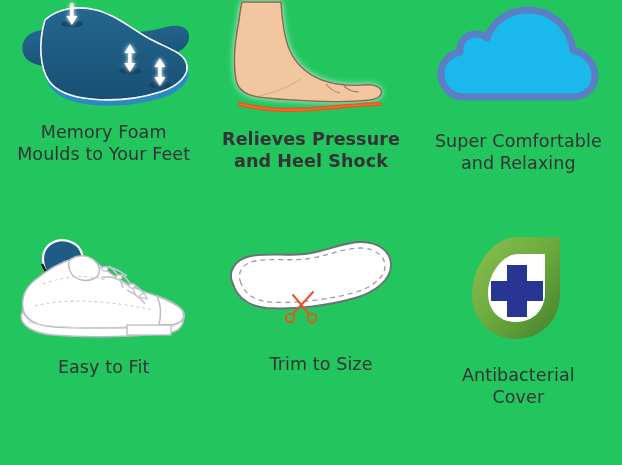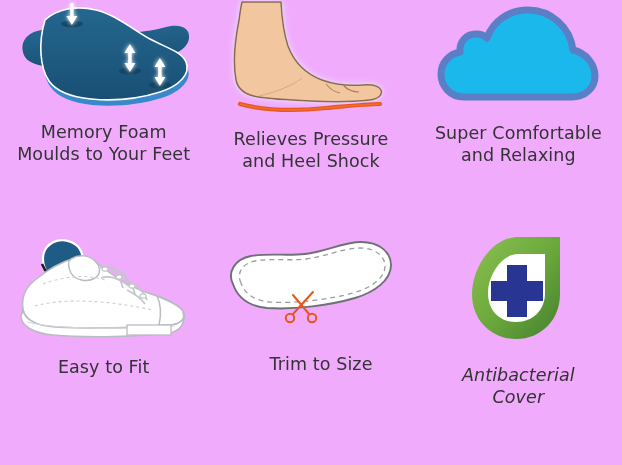--- a/index.html
+++ b/index.html
@@ -10,21 +10,21 @@
   body {
     width: 622px;
     height: 465px;
     font-family: "Liberation Sans", sans-serif;
     overflow: hidden;
   }
   #infographic {
     position: relative;
     width: 622px;
     height: 465px;
-    background: #f0abfc;
+    background: #22c55e;
     display: grid;
     grid-template-columns: repeat(3, 1fr);
     grid-template-rows: 232px 233px;
   }
   .feature-cell {
     position: relative;
     display: flex;
     flex-direction: column;
     align-items: center;
     justify-content: flex-start;
@@ -46,25 +46,25 @@
     letter-spacing: 0.1px;
     font-family: "DejaVu Sans", sans-serif;
     white-space: pre-line;
     font-weight: 400;
   }
   .cap-2line { margin-top: 5px; }
 
   
   .cell-memory .icon-box { margin-top: -4px; }
   .cell-memory .caption { margin-top: 10px; }
-  .cell-pressure .caption { margin-top: 8px; }
-  .cell-cloud .caption { margin-top: 12px; }
+  .cell-pressure .caption { margin-top: 8px; font-weight: bold; }
+  .cell-cloud .caption { margin-top: 20px; }
   .cell-fit .caption { margin-top: 14px; }
   .cell-trim .caption { margin-top: 26px; margin-left: 20px; }
-  .cell-anti .caption { margin-top: 14px; font-style: italic; }
+  .cell-anti .caption { margin-top: 14px; }
 </style>
 </head>
 <body>
 
 <div id="infographic">
 
   <div class="feature-cell cell-memory row-top">
     <div class="icon-box">
       <svg width="175" height="115" viewBox="0 0 175 115" aria-hidden="true">
         <defs>

